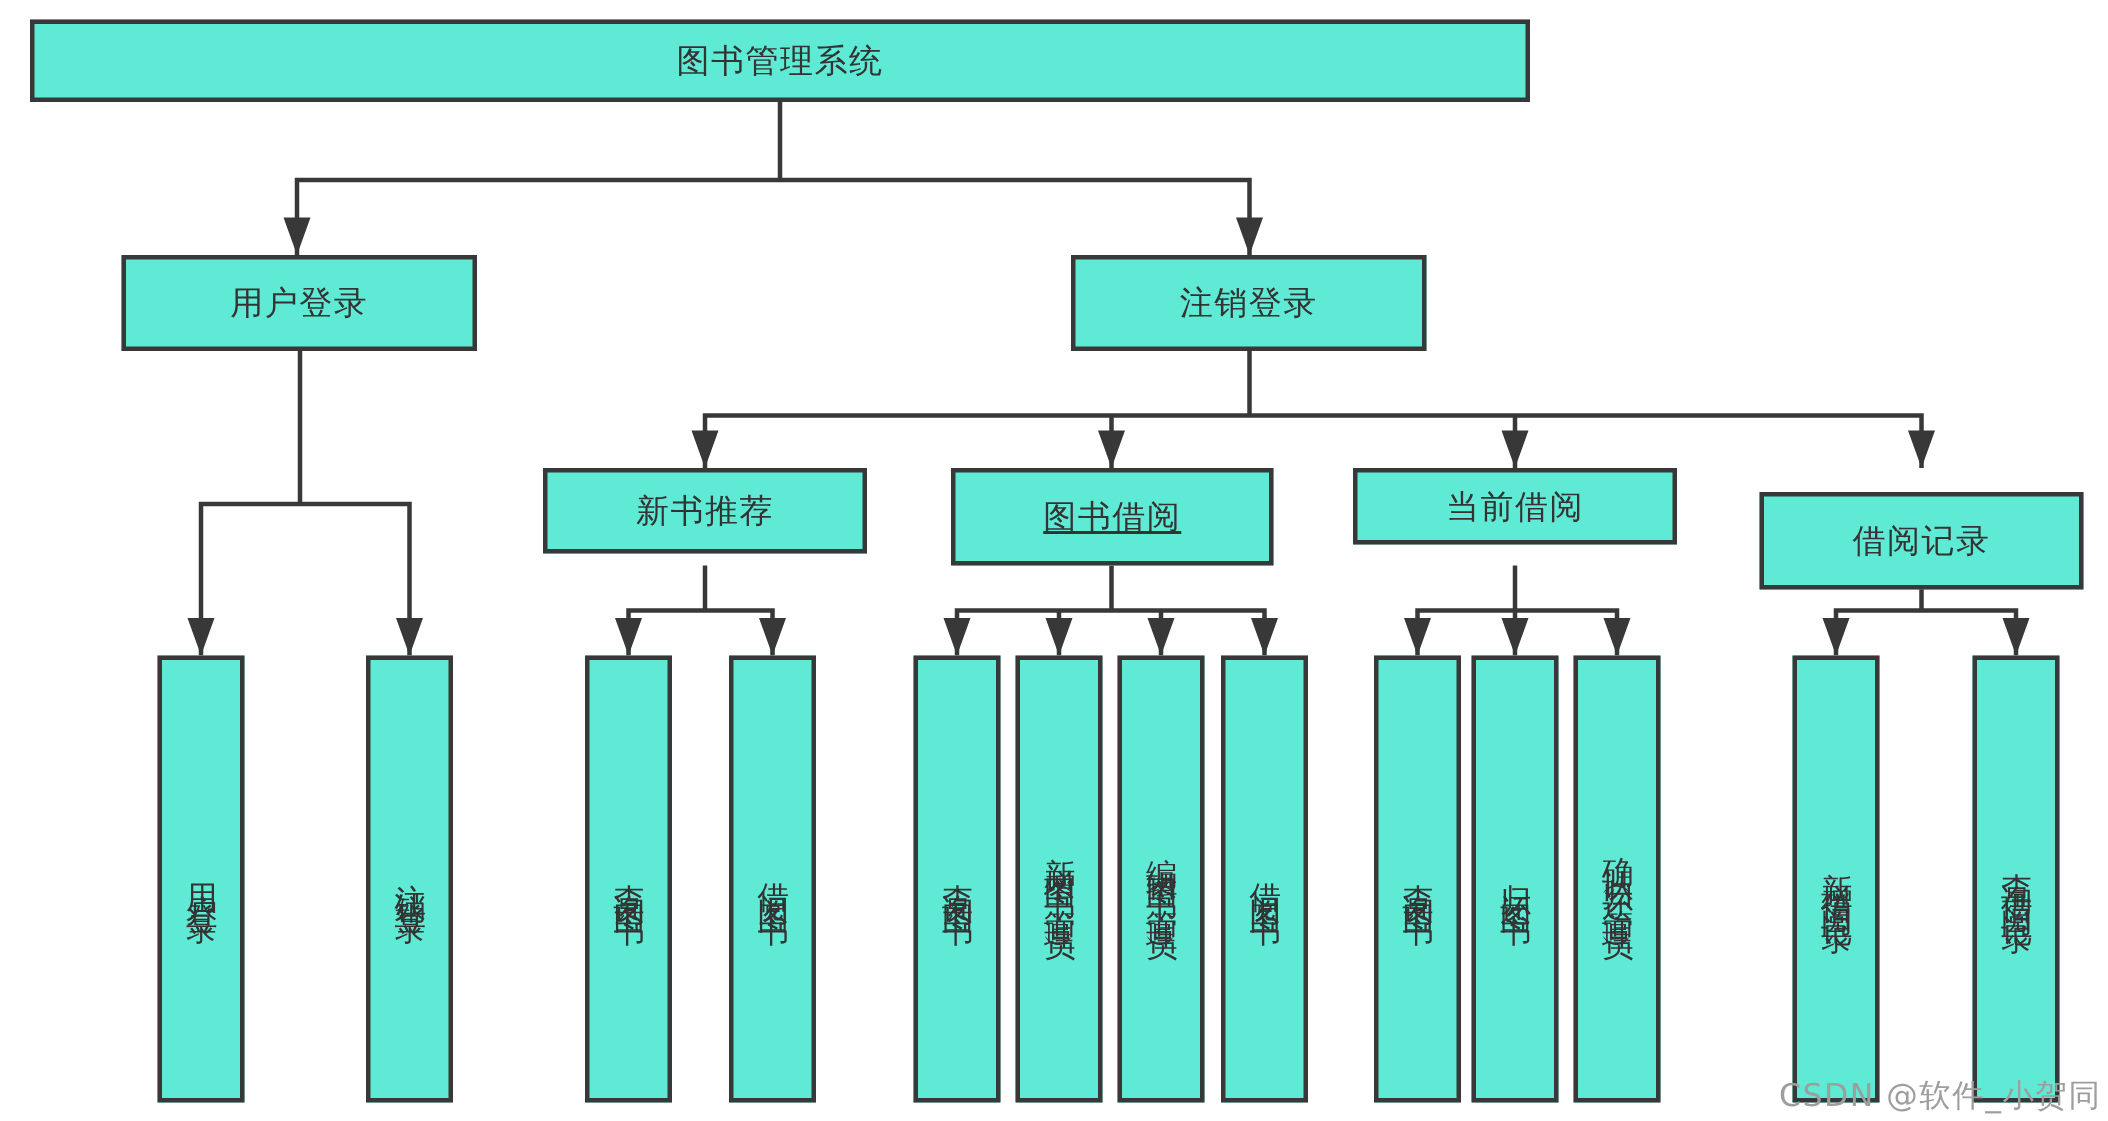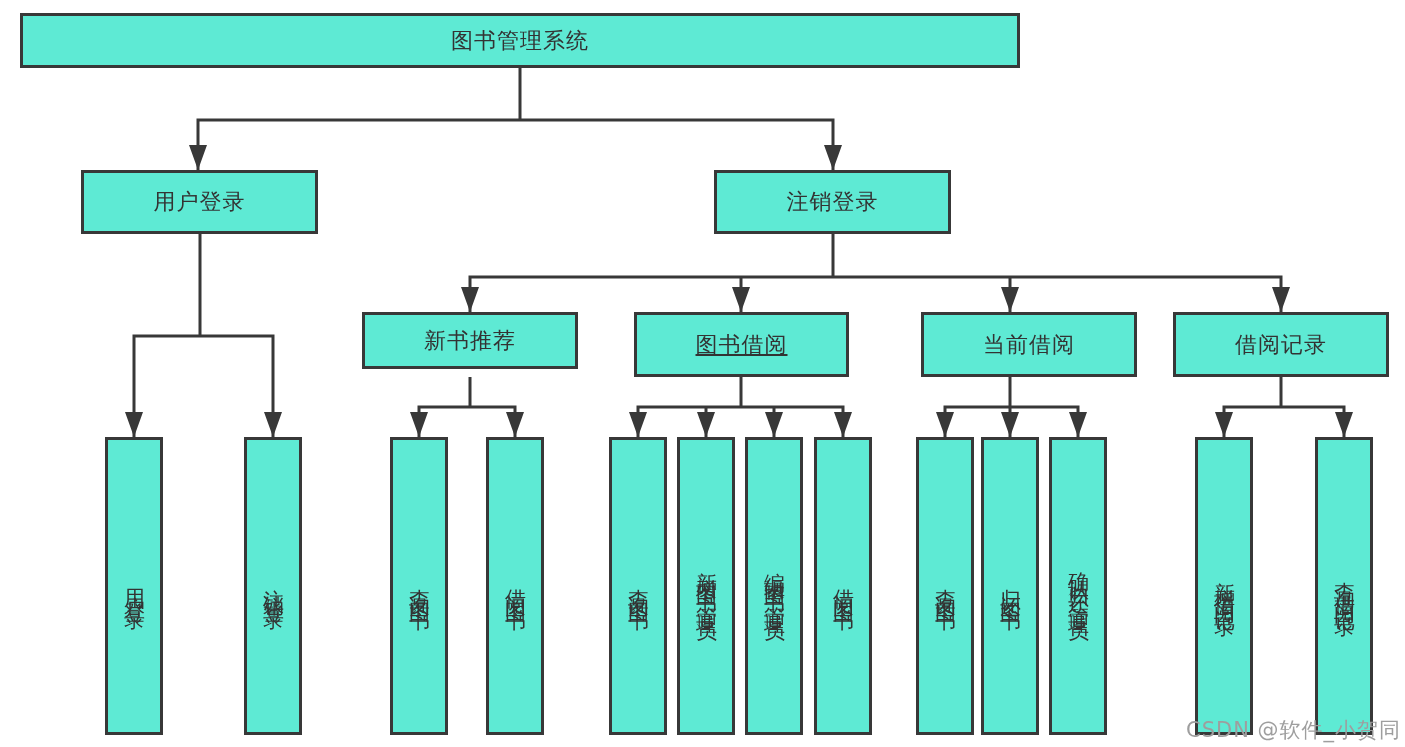--- a/index.html
+++ b/index.html
@@ -71,22 +71,22 @@
              M1224 437 l-9 -25 h18 z M1344 437 l-9 -25 h18 z" fill="#383838" stroke="none"></path>
   </svg>
 
   <div class="node" style="left:20px; top:13px; width:1000px; height:55px;">图书管理系统</div>
 
   <div class="node" style="left:81px; top:170px; width:237px; height:64px;">用户登录</div>
   <div class="node" style="left:714px; top:170px; width:237px; height:64px;">注销登录</div>
 
   <div class="node" style="left:362px; top:312px; width:216px; height:57px;">新书推荐</div>
   <div class="node" style="left:634px; top:312px; width:215px; height:65px;text-decoration:underline;">图书借阅</div>
-  <div class="node" style="left:902px; top:312px; width:216px; height:65px;margin-left:19px;">当前借阅</div>
-  <div class="node" style="left:1173px; top:312px; width:216px; height:65px;">借阅记录</div>
+  <div class="node" style="left:902px; top:312px; width:216px; height:51px;">当前借阅</div>
+  <div class="node" style="left:1173px; top:328px; width:216px; height:65px;">借阅记录</div>
 
   <div class="node v" style="left:105px; top:437px; width:58px; height:298px;">用户登录</div>
   <div class="node v" style="left:244px; top:437px; width:58px; height:298px;">注销登录</div>
 
   <div class="node v" style="left:390px; top:437px; width:58px; height:298px;">查询图书</div>
   <div class="node v" style="left:486px; top:437px; width:58px; height:298px;">借阅图书</div>
 
   <div class="node v" style="left:609px; top:437px; width:58px; height:298px;">查询图书</div>
   <div class="node v" style="left:677px; top:437px; width:58px; height:298px;">新增图书（管理员）</div>
   <div class="node v" style="left:745px; top:437px; width:58px; height:298px;">编辑图书（管理员）</div>

